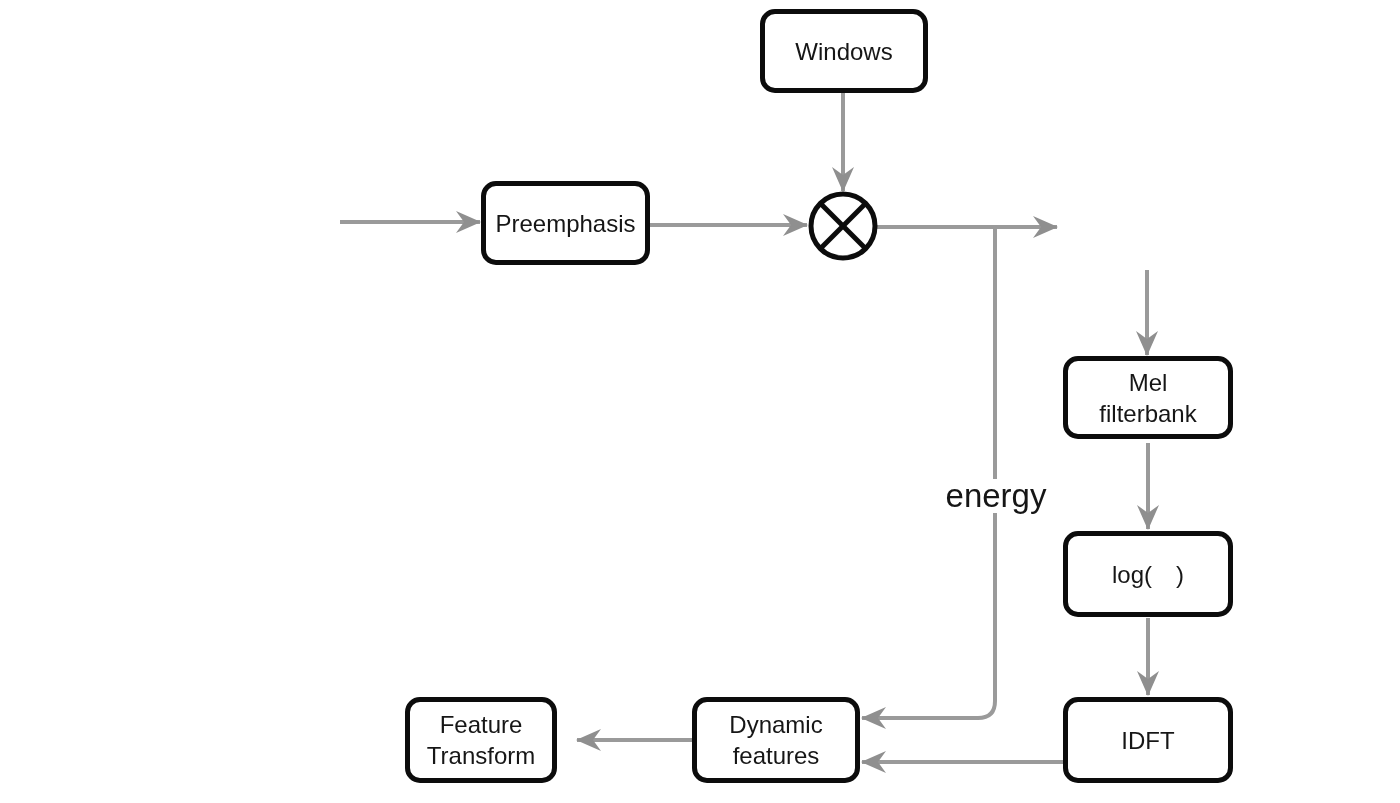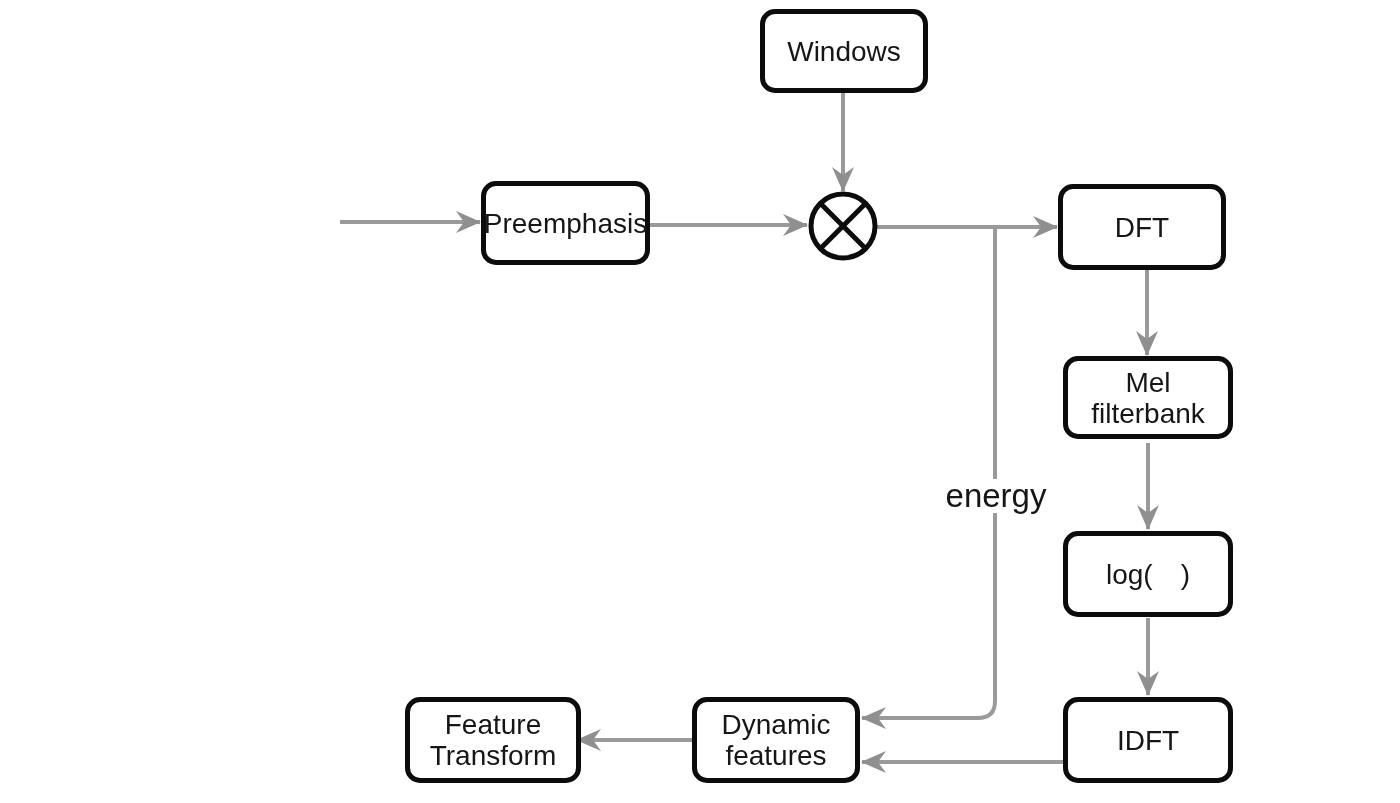--- a/index.html
+++ b/index.html
@@ -41,21 +41,21 @@
 
   .node {
     position: absolute;
     border: 5px solid var(--box-border, #0c0c0c);
     border-radius: 15px;
     background: var(--box-fill, #ffffff);
     display: flex;
     align-items: center;
     justify-content: center;
     text-align: center;
-    font-size: 28px;
+    font-size: 24px;
     line-height: 31px;
     color: var(--text, #161616);
     white-space: pre-line;
   }
 
   .edge-label {
     position: absolute;
     transform: translate(-50%, -50%);
     background: var(--box-fill, #ffffff);
     color: var(--text, #161616);
@@ -96,42 +96,39 @@
 
   <div class="node" style="left:760px; top:9px;  width:168px; height:84px;">
     <span>Windows</span>
   </div>
 
 
   <div class="node" style="left:481px; top:181px; width:169px; height:84px;">
     <span>Preemphasis</span>
   </div>
 
-  <div class="node" style="left:1058px; top:184px; width:168px; height:86px;">
-    <span>DFT</span>
-  </div>
 
   <div class="node" style="left:1063px; top:356px; width:170px; height:83px;">
     <span>Mel
 filterbank</span>
   </div>
 
   <div class="node" style="left:1063px; top:531px; width:170px; height:86px;">
     <span>log( )</span>
   </div>
 
   <div class="node" style="left:1063px; top:697px; width:170px; height:86px;">
     <span>IDFT</span>
   </div>
 
   <div class="node" style="left:692px; top:697px; width:168px; height:86px;">
     <span>Dynamic
 features</span>
   </div>
 
-  <div class="node" style="left:405px; top:697px; width:176px; height:86px;">
+  <div class="node" style="left:405px; top:697px; width:152px; height:86px;">
     <span>Feature
 Transform</span>
   </div>
 
   <div class="edge-label" style="left:996px; top:496px;">energy</div>
 
 </div>
 
 </body></html>

